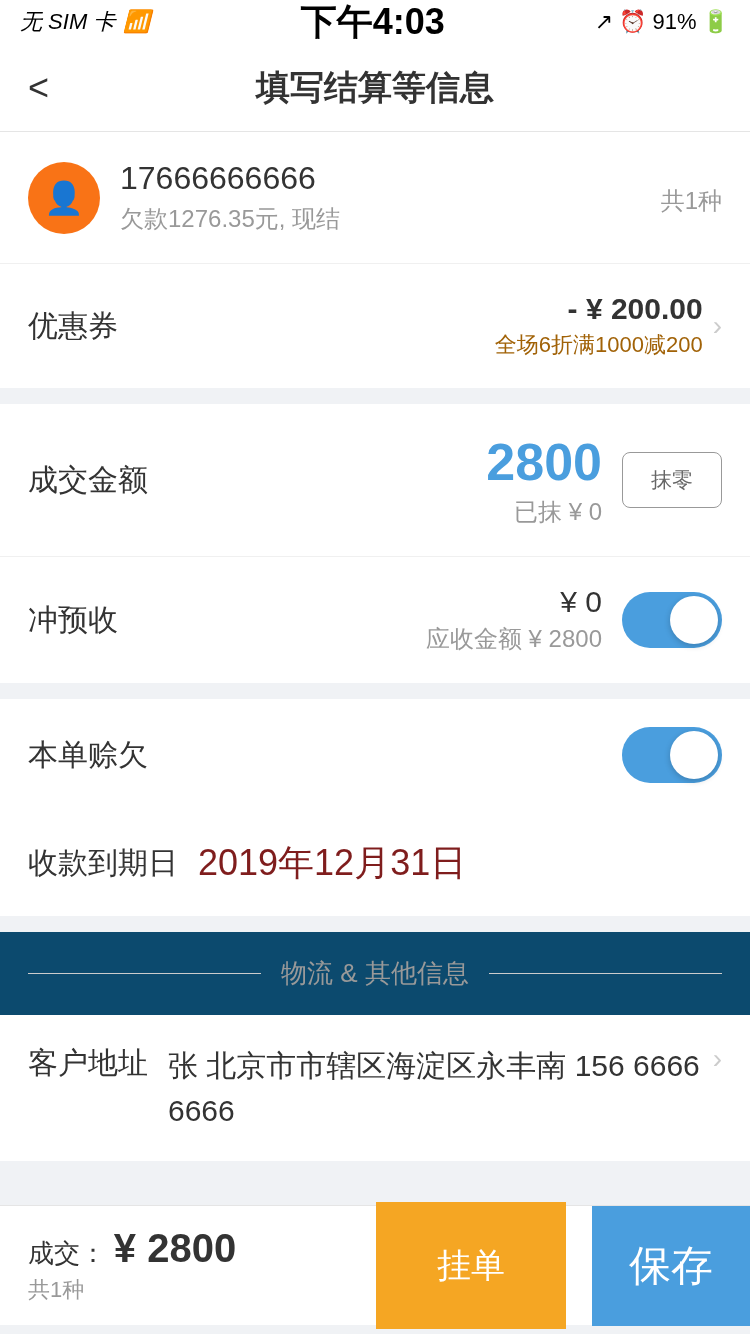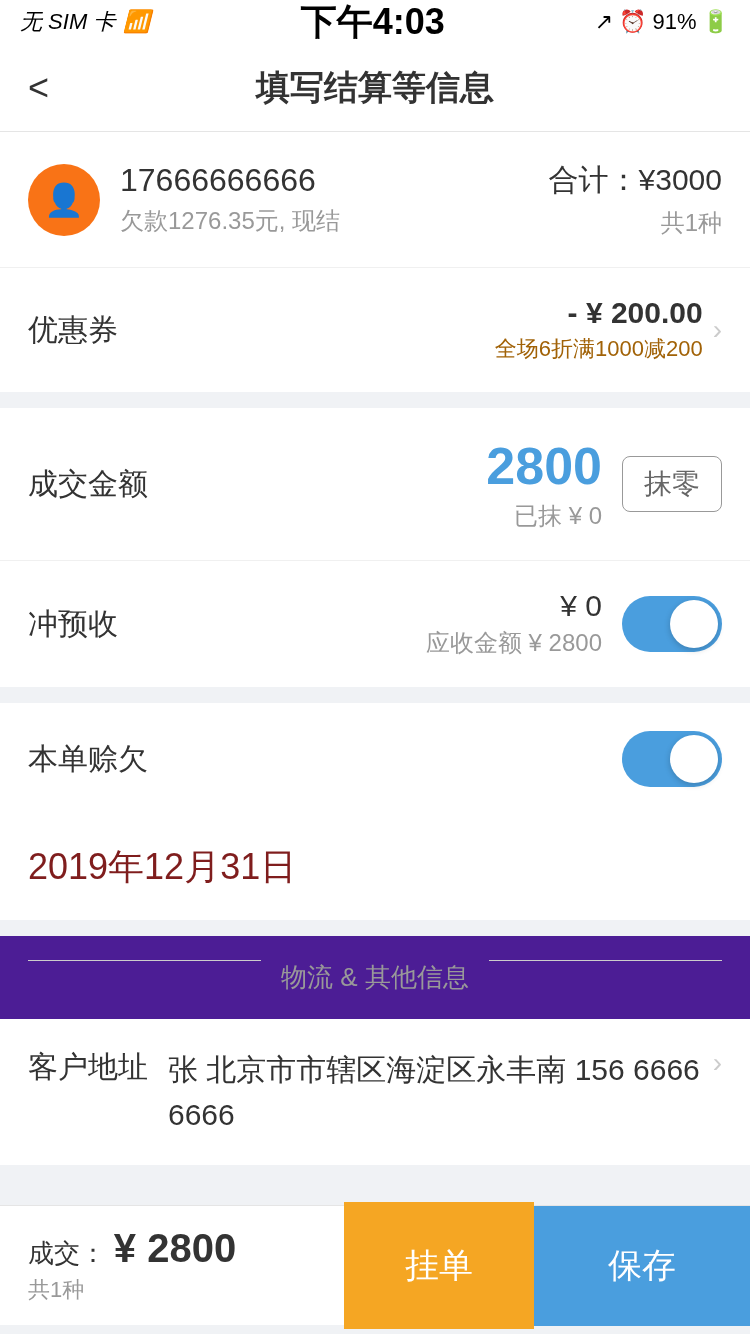--- a/index.html
+++ b/index.html
@@ -116,21 +116,21 @@
     .amount-value { font-size: 52px; font-weight: 600; color: #4a9ede; }
     .amount-sub { font-size: 24px; color: #999; text-align: right; margin-top: 4px; }
     .round-btn {
       width: 100px;
       height: 56px;
       border: 1.5px solid #999;
       border-radius: 8px;
       display: flex;
       align-items: center;
       justify-content: center;
-      font-size: 28px;
+      font-size: 21px;
       color: #666;
       cursor: pointer;
       background: #fff;
     }
 
     
     .prepay-value { font-size: 30px; color: #333; text-align: right; }
     .prepay-sub { font-size: 24px; color: #999; text-align: right; margin-top: 4px; }
 
     
@@ -173,22 +173,22 @@
       align-items: center;
       border-bottom: none;
     }
     .duedate-label { font-size: 30px; color: #333; margin-right: 20px; }
     .duedate-value { font-size: 36px; color: #7f1d1d; }
 
     
     .logistics-divider {
       padding: 24px 28px;
       display: flex;
-      align-items: flex-start;
-      background: #4c1d95;
+      align-items: center;
+      background: #0c4a6e;
     }
     .divider-line {
       flex: 1;
       height: 1px;
       background: #ccc;
     }
     .divider-text {
       font-size: 26px;
       color: #999;
       padding: 0 20px;
@@ -235,29 +235,30 @@
       height: 127px;
       background: #f5a623;
       display: flex;
       align-items: center;
       justify-content: center;
       font-size: 34px;
       color: #fff;
       cursor: pointer;
     }
     .bottom-btn-save {
-      width: 216px;
+      width: 158px;
       height: 120px;
       background: #4a9ede;
       display: flex;
       align-items: center;
       justify-content: center;
-      font-size: 34px;
+      font-size: 42px;
       color: #fff;
       cursor: pointer;
+      margin-left: 26px;
     }
   </style>
 </head>
 <body>
 
 <div class="status-bar">
   <div class="status-left">
     <span>无 SIM 卡</span>
     <span>📶</span>
   </div>
@@ -280,21 +281,20 @@
     <div class="customer-left">
       <div class="avatar">
         <span>👤</span>
       </div>
       <div class="customer-info">
         <div class="customer-phone">17666666666</div>
         <div class="customer-debt">欠款1276.35元, 现结</div>
       </div>
     </div>
     <div class="customer-right">
-      <div class="customer-total">合计：¥3000</div>
       <div class="customer-count">共1种</div>
     </div>
   </div>
 
   <div class="coupon-row">
     <div class="coupon-label">优惠券</div>
     <div class="coupon-right">
       <div>
         <div class="coupon-discount">- ¥ 200.00</div>
         <div class="coupon-desc">全场6折满1000减200</div>
@@ -334,20 +334,21 @@
 </div>
 
 <div class="debit-section">
   <div class="debit-row">
     <div class="debit-label">本单赊欠</div>
     <div class="toggle">
       <div class="toggle-knob"></div>
     </div>
   </div>
   <div class="duedate-row">
+    <div class="duedate-label">收款到期日</div>
     <div class="duedate-value">2019年12月31日</div>
   </div>
 </div>
 
 <div class="logistics-divider">
   <div class="divider-line"></div>
   <div class="divider-text">物流 &amp; 其他信息</div>
   <div class="divider-line"></div>
 </div>
 

